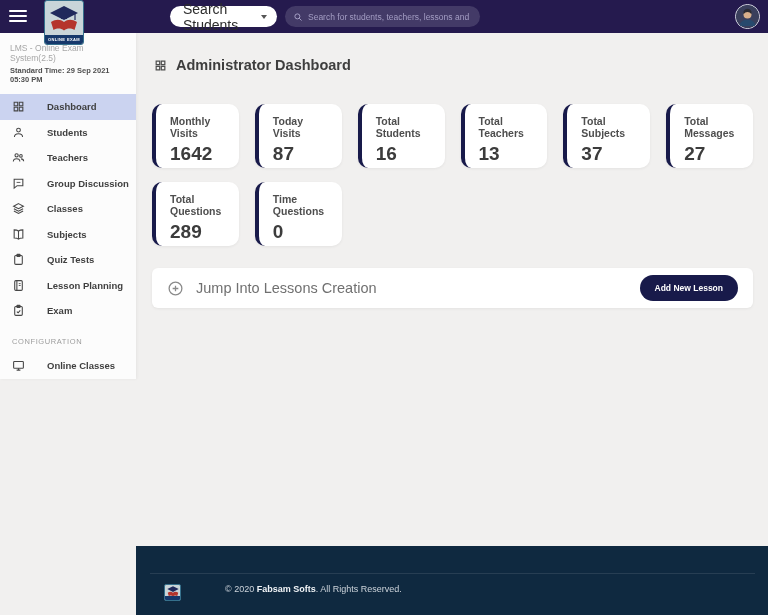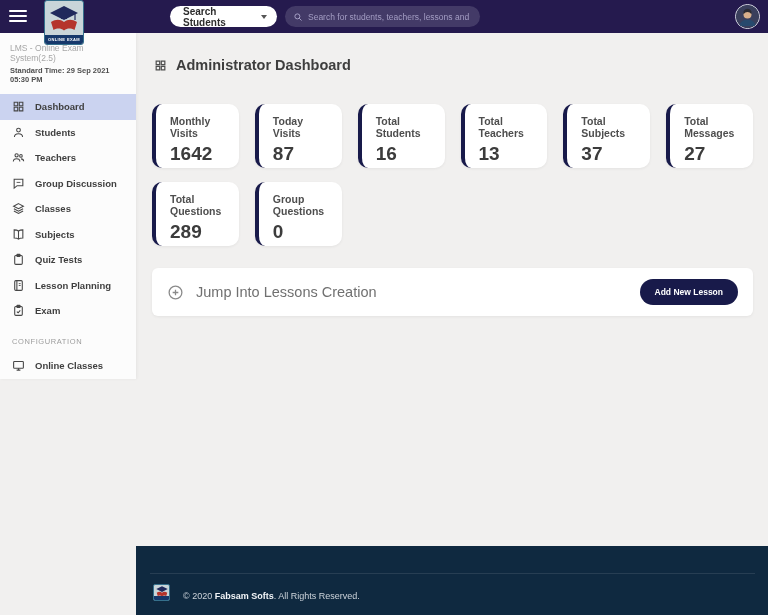--- a/index.html
+++ b/index.html
@@ -26,21 +26,21 @@
   .logo-badge svg { position: absolute; top: 2px; left: 2px; width: 34px; height: 32px; }
   .logo-band {
     height: 9px; background: #16386b; color: #fff; font-size: 4px; font-weight: bold;
     letter-spacing: 0.4px; text-align: center; line-height: 9px; white-space: nowrap;
   }
   .filter-pill {
     position: absolute; left: 170px; top: 6px; width: 107px; height: 21px;
     background: #fff; border-radius: 11px; display: flex; align-items: center;
     padding: 0 10px 0 13px; cursor: pointer;
   }
-  .filter-label { font-size: 10px; font-weight: 700; color: #2d2d2d; flex: 1; }
+  .filter-label { font-size: 14px; font-weight: 400; color: #2d2d2d; flex: 1; }
   .caret { width: 0; height: 0; border-left: 3.5px solid transparent; border-right: 3.5px solid transparent; border-top: 4px solid #555; }
   .search-pill {
     position: absolute; left: 285px; top: 6px; width: 195px; height: 21px;
     background: rgba(255,255,255,0.14); border-radius: 11px;
     display: flex; align-items: center; padding: 0 8px;
   }
   .search-pill svg { width: 10px; height: 10px; flex: none; margin-right: 5px; }
   .search-input {
     background: transparent; border: none; outline: none; width: 100%;
     font-size: 8.5px; color: #d5d1e6; font-family: inherit;
@@ -60,21 +60,21 @@
   .side-info { padding: 10px 10px 5px 10px; }
   .side-title { font-size: 8.5px; color: #a6a6a6; margin-bottom: 3px; }
   .side-time { font-size: 7.5px; color: #4f4f4f; font-weight: bold; }
   .nav { margin-top: 5px; }
   .nav-item {
     height: 25.5px; display: flex; align-items: center; padding: 0 12px; cursor: pointer;
   }
   .nav-item.active { background: var(--active-bg, #cbd3f0); }
   .nicon { width: 13px; height: 13px; color: #474747; flex: none; display: flex; }
   .nicon svg { width: 13px; height: 13px; }
-  .nav-label { font-size: 9.5px; font-weight: 600; color: #3f3f3f; margin-left: 10px; white-space: nowrap; }
+  .nav-label { font-size: 9.5px; font-weight: 600; color: #3f3f3f; margin-left: 22px; white-space: nowrap; }
   .section-label {
     margin: 13px 0 7px; padding: 0 12px; font-size: 7.5px; color: #9c9c9c;
     letter-spacing: 0.6px; text-transform: uppercase;
   }
 
   
   .page-title-row { position: absolute; left: 154px; top: 57px; display: flex; align-items: center; z-index: 5; }
   .page-title-row svg { width: 13px; height: 13px; color: #4f4f4f; }
   .page-title { font-size: 14.5px; font-weight: 700; color: #3e3e3e; margin-left: 9px; }
 
@@ -84,40 +84,40 @@
   }
   .stat-card {
     background: var(--card-bg, #ffffff); height: 64px; border-radius: 10px;
     border-left: 4px solid var(--accent, #191a4a);
     box-shadow: 0 1px 3px rgba(0,0,0,0.06); padding: 11px 14px;
   }
   .stat-label { font-size: 10.5px; font-weight: 600; color: #4e4e4e; }
   .stat-value { font-size: 19px; font-weight: bold; color: #3c3c3c; margin-top: 4px; }
 
   .banner {
-    position: absolute; left: 152px; top: 268px; width: 601px; height: 48px;
+    position: absolute; left: 152px; top: 268px; width: 601px; height: 40px;
     background: var(--card-bg, #ffffff); border-radius: 6px; box-shadow: 0 1px 3px rgba(0,0,0,0.06);
     display: flex; align-items: center; padding: 0 15px; z-index: 5;
   }
   .plus-icon { width: 17px; height: 17px; color: #8a8a8a; flex: none; }
   .plus-icon svg { width: 17px; height: 17px; }
   .banner-title { font-size: 14.5px; color: #707070; margin-left: 12px; }
   .add-lesson-btn {
     margin-left: auto; background: var(--accent, #131a4b); color: #fff; border: none;
     font-family: inherit; font-size: 8.5px; font-weight: bold; padding: 8px 15px;
     border-radius: 15px; cursor: pointer;
   }
 
   
   .footer {
     position: absolute; left: 136px; top: 546px; width: 632px; height: 69px;
     background: var(--footer-bg, #0f2940); z-index: 10;
   }
   .footer-sep { position: absolute; top: 27px; left: 14px; right: 13px; height: 1px; background: rgba(255,255,255,0.1); }
-  .footer-row { position: absolute; top: 38px; left: 17px; display: flex; align-items: flex-end; }
+  .footer-row { position: absolute; top: 38px; left: 28px; display: flex; align-items: flex-start; gap: 31px; }
   .footer-logo {
     width: 17px; height: 17px; background: #c9d5d9; border: 1px solid #35708c; border-radius: 2px;
     position: relative; overflow: hidden; flex: none;
   }
   .footer-logo svg { position: absolute; top: 0; left: 1px; width: 14px; height: 13px; }
   .footer-logo .logo-band { height: 4px; position: absolute; bottom: 0; left: 0; right: 0; font-size: 2px; line-height: 4px; }
   .footer-text { font-size: 9px; color: #ccd3da; margin-left: 13px; }
   .footer-text b { color: #f1f4f7; }
 </style>
 </head>
@@ -311,21 +311,21 @@
     </div>
     <div class="stat-card">
       <div class="stat-label">Total Messages</div>
       <div class="stat-value">27</div>
     </div>
     <div class="stat-card">
       <div class="stat-label">Total Questions</div>
       <div class="stat-value">289</div>
     </div>
     <div class="stat-card">
-      <div class="stat-label">Group Questions</div>
+      <div class="stat-label">Time Questions</div>
       <div class="stat-value">0</div>
     </div>
   </div>
 
   <div class="banner">
     <span class="plus-icon">
       <svg viewBox="0 0 24 24" fill="none" stroke="currentColor" stroke-width="1.8">
           <circle cx="12" cy="12" r="9"></circle>
           <path d="M12 8v8M8 12h8"></path>
         </svg>

